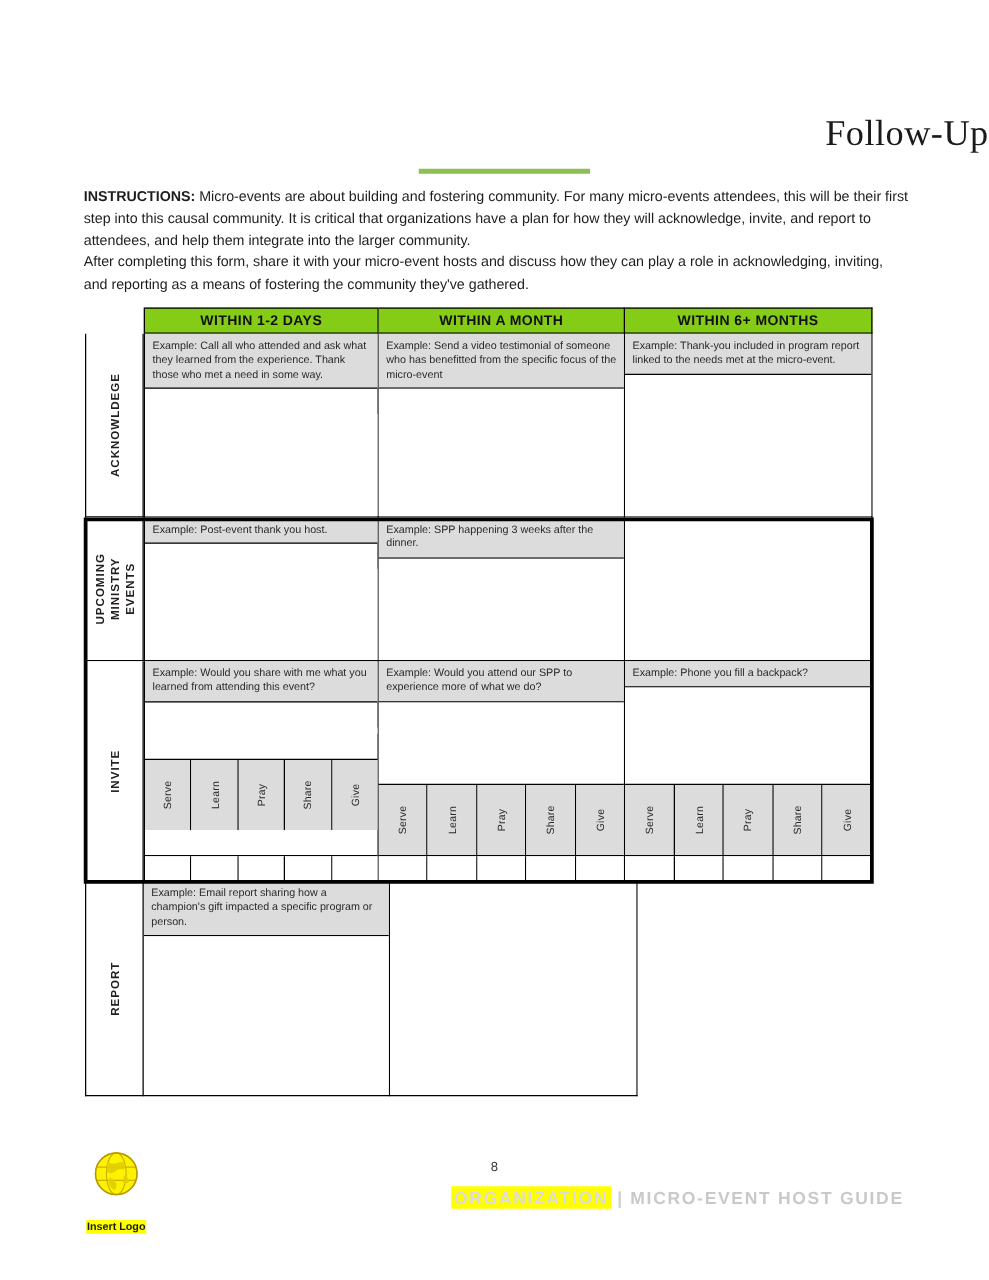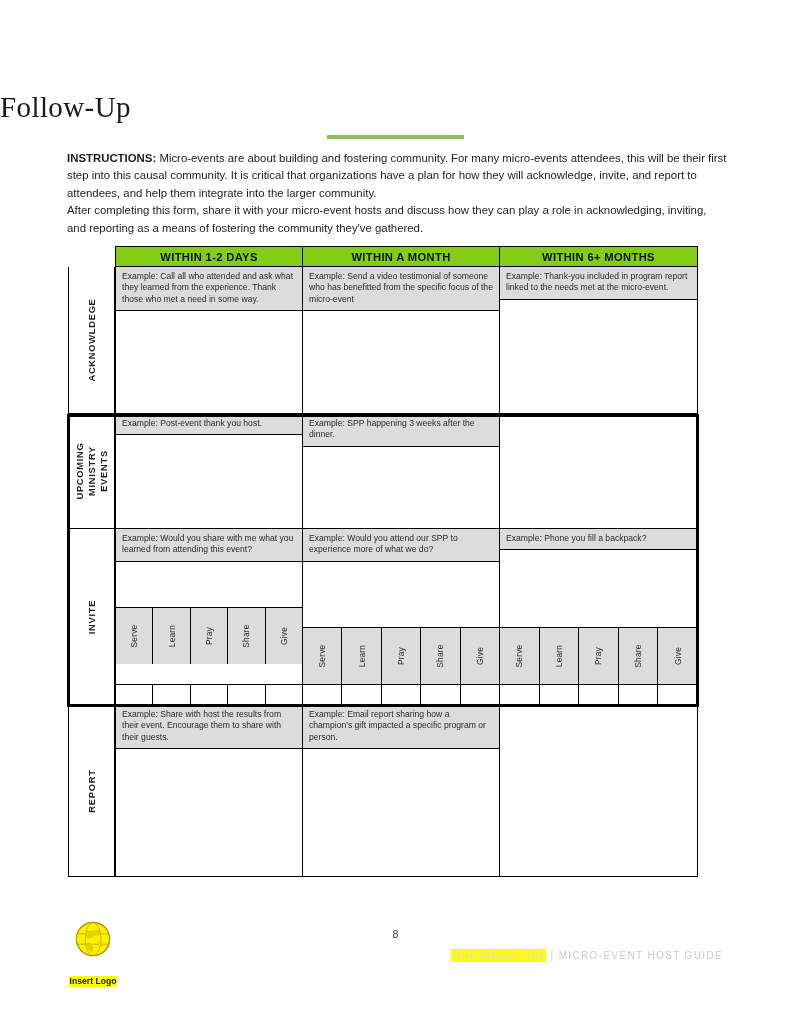--- a/index.html
+++ b/index.html
@@ -18,24 +18,24 @@
 
   .page {
     position: absolute;
     inset: 0;
     background: #ffffff;
   }
 
   
   .title-wrap {
     position: absolute;
-    left: 0;
+    left: 16px;
     right: 0;
     top: 92px;
-    text-align: left;
+    text-align: right;
   }
   .page-title {
     font-family: "Liberation Serif", serif;
     font-size: 29px;
     font-weight: 400;
     letter-spacing: 0.4px;
     color: #1a1a1a;
     line-height: 1.1;
     margin: 0;
   }
@@ -233,24 +233,25 @@
     color: #1a1a1a;
     font-size: 8.6px;
     font-weight: bold;
     padding: 0 1px;
     line-height: 11px;
   }
   .footer-right {
     position: absolute;
     right: 68px;
     top: 36px;
-    font-size: 10px;
+    font-size: 14px;
     letter-spacing: 1.35px;
     color: #c9c9c9;
     white-space: nowrap;
+    font-weight: bold;
   }
   .footer-right .org {
     background: #ffff00;
     color: #dcdcdc;
     padding: 1px 2px;
   }
   .footer-right .sep { color: #cfcfcf; }
 </style>
 </head>
 <body>
@@ -412,24 +413,20 @@
         </div>
 
       </div>
     </div>
 
     <div class="row" style="height:172px;">
       <div class="label-cell">
         <span>REPORT</span>
       </div>
       <div class="cells">
-        <div class="dcol c1">
-          <div class="example">Example: Share with host the results from their event. Encourage them to share with their guests.</div>
-          <div class="blank"></div>
-        </div>
         <div class="dcol c2">
           <div class="example">Example: Email report sharing how a champion's gift impacted a specific program or person.</div>
           <div class="blank"></div>
         </div>
         <div class="dcol c3">
           <div class="blank"></div>
         </div>
       </div>
     </div>
 

